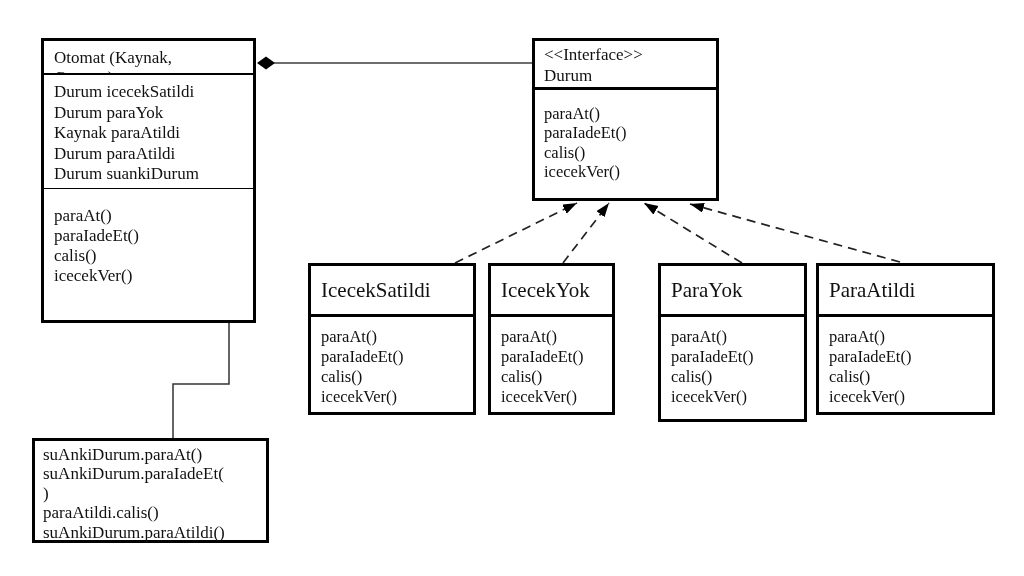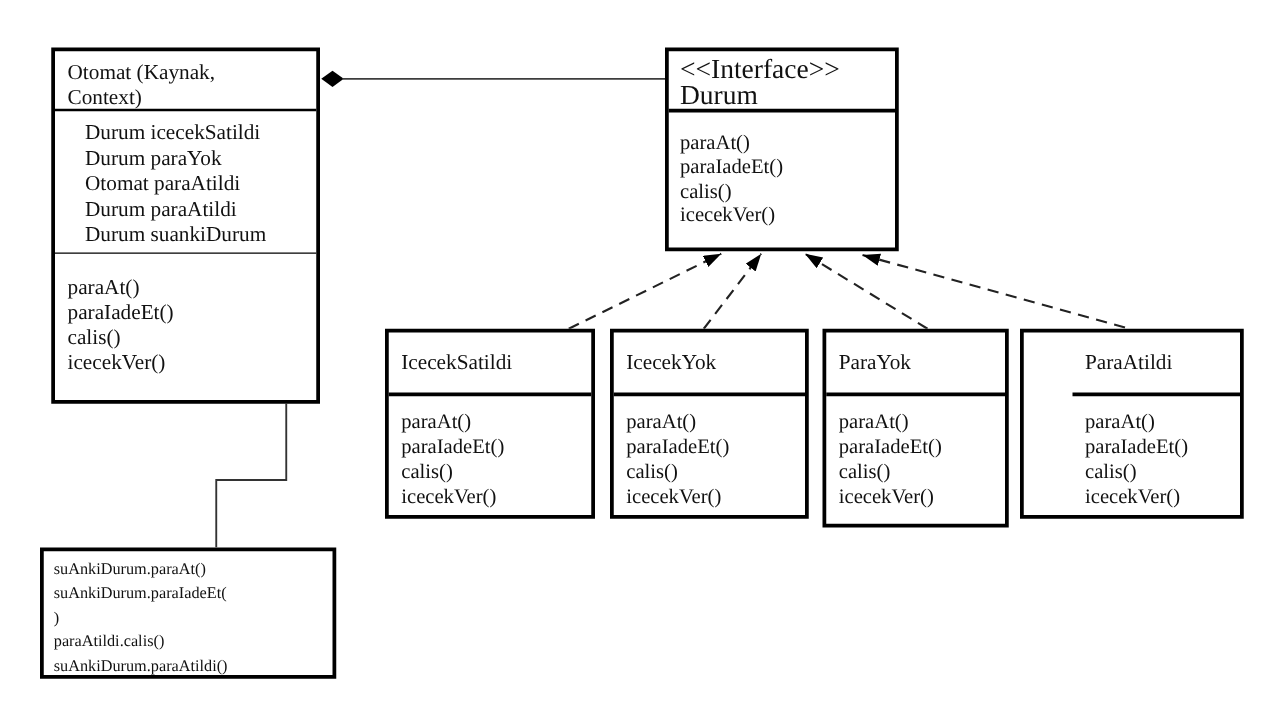--- a/index.html
+++ b/index.html
@@ -15,39 +15,39 @@
     position:absolute;
     box-sizing:border-box;
     border:3px solid #000;
     background:#ffffff;
   }
   .compartment{box-sizing:border-box;overflow:hidden;}
   .t-line{white-space:nowrap;}
 
   
   #otomat{left:41px;top:38px;width:215px;height:285px;}
-  #otomat .title{height:46px;padding:7px 24px 0 10px;font-size:17px;line-height:20px;}
-  #otomat .fields{height:115px;border-top:2px solid #000;padding:7px 8px 0 24px;font-size:17px;line-height:20.6px;}
+  #otomat .title{height:32px;padding:7px 24px 0 10px;font-size:17px;line-height:20px;}
+  #otomat .fields{height:115px;border-top:2px solid #000;padding:7px 8px 0 10px;font-size:17px;line-height:20.6px;}
   #otomat .methods{height:119px;border-top:1.5px solid #000;padding:17px 8px 0 10px;font-size:17px;line-height:20px;}
 
   
   #iface{left:532px;top:38px;width:187px;height:163px;}
-  #iface .title{height:46px;padding:4px 6px 0 9px;font-size:22px;line-height:20.5px;}
+  #iface .title{height:46px;padding:4px 6px 0 9px;font-size:17px;line-height:20.5px;}
   #iface .methods{height:111px;border-top:3px solid #000;padding:14px 6px 0 9px;font-size:16.5px;line-height:19.4px;}
 
   
-  .state-box .title{height:48px;padding:14px 6px 0 10px;font-size:17px;line-height:20px;}
+  .state-box .title{height:48px;padding:14px 6px 0 10px;font-size:21px;line-height:20px;}
   .state-box .methods{height:98px;border-top:3px solid #000;padding:10px 6px 0 10px;font-size:16.5px;line-height:20px;}
   #state-0{left:308px;top:263px;width:168px;height:152px;}
-  #state-1{left:488px;top:263px;width:159px;height:152px;}
+  #state-1{left:488px;top:263px;width:127px;height:152px;}
   #state-2{left:658px;top:263px;width:149px;height:159px;}
-  #state-3{left:816px;top:263px;width:179px;height:152px;padding-left:39px;}
+  #state-3{left:816px;top:263px;width:179px;height:152px;}
 
   
-  #note{left:32px;top:438px;width:237px;height:105px;padding:4px 4px 0 8px;font-size:13px;line-height:19.4px;}
+  #note{left:32px;top:438px;width:237px;height:105px;padding:4px 4px 0 8px;font-size:17px;line-height:19.4px;}
 
   #connector-layer{position:absolute;left:0;top:0;width:1024px;height:576px;pointer-events:none;}
 </style>
 </head>
 <body>
 
 <div id="canvas">
 
   <svg id="connector-layer" viewBox="0 0 1024 576" xmlns="http://www.w3.org/2000/svg">
     <defs>
@@ -71,21 +71,21 @@
   </svg>
 
   <div id="otomat" class="uml-box">
     <div class="compartment title">
       <div class="t-line">Otomat (Kaynak,</div>
       <div class="t-line">Context)</div>
     </div>
     <div class="compartment fields">
       <div class="t-line">Durum icecekSatildi</div>
       <div class="t-line">Durum paraYok</div>
-      <div class="t-line">Otomat paraAtildi</div>
+      <div class="t-line">Kaynak paraAtildi</div>
       <div class="t-line">Durum paraAtildi</div>
       <div class="t-line">Durum suankiDurum</div>
     </div>
     <div class="compartment methods">
       <div class="t-line">paraAt()</div>
       <div class="t-line">paraIadeEt()</div>
       <div class="t-line">calis()</div>
       <div class="t-line">icecekVer()</div>
     </div>
   </div>

